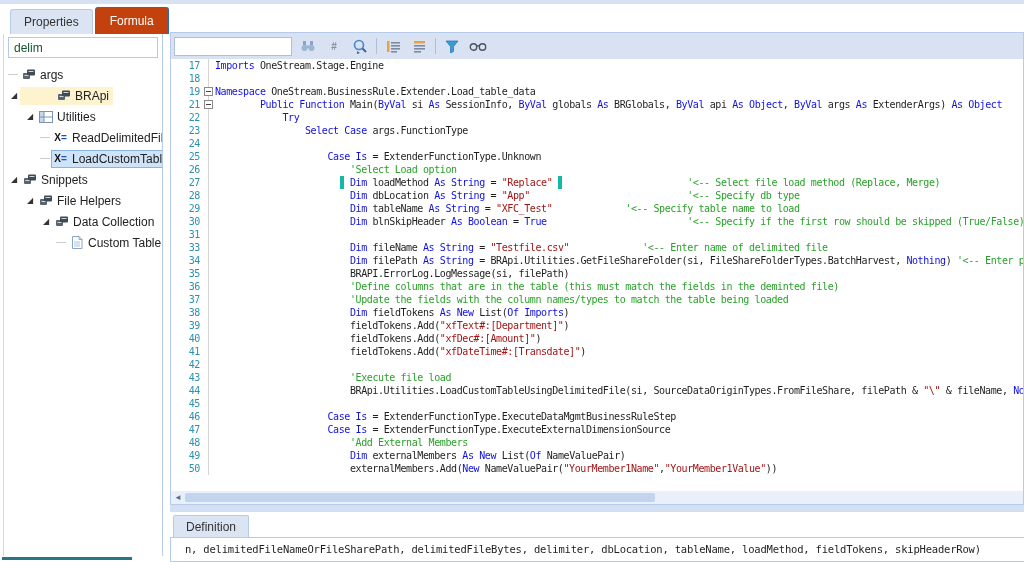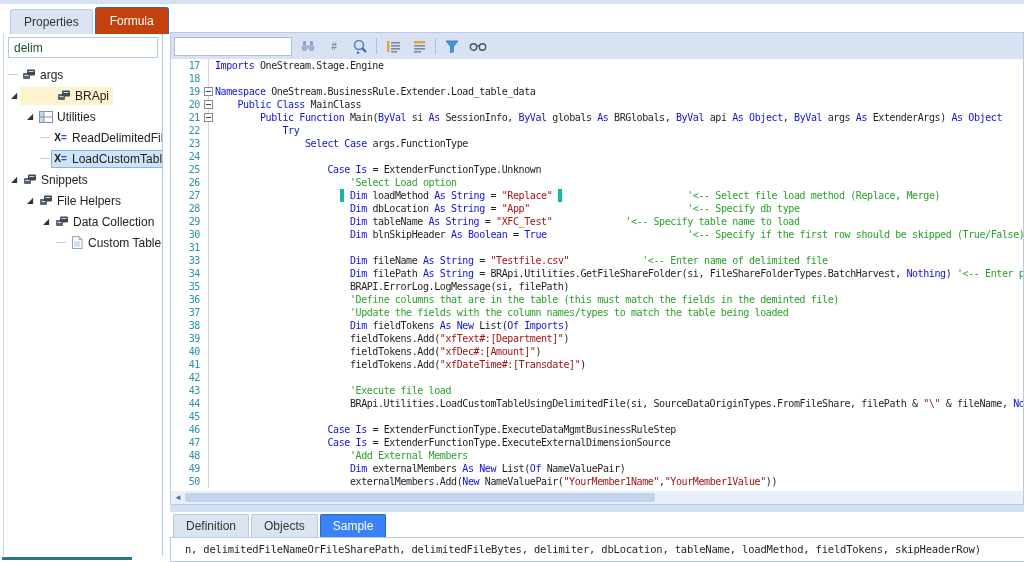--- a/index.html
+++ b/index.html
@@ -61,21 +61,21 @@
   
   #hscroll { position:absolute; left:0; bottom:0; right:0; height:13px; background:#eaf0f9;
     display:flex; align-items:center; }
   #hsarrow { width:14px; text-align:center; font-size:8px; color:#5a708c; }
   #hsthumb { width:470px; height:9px; background:#c3d4ee; border-radius:2px; }
 
   
   #splitter { left:170px; top:505px; width:854px; height:7px; background:#d3dff2; }
 
   
-  #bottabs { left:173px; top:515px; height:22px; display:flex; align-items:flex-end; gap:2px; }
+  #bottabs { left:173px; top:515px; height:22px; display:flex; align-items:flex-end; gap:2px;flex-direction:column; }
   .btab { padding:4px 12px; font-size:12px; color:#333; background:#dae4f2;
     border:1px solid #b5cbe8; border-bottom:none; border-radius:2px 2px 0 0; cursor:default; }
   .btab.active { background:#3b82f6; color:#fff; border-color:#2a6cb0; }
   #samplebox { left:170px; top:537px; width:860px; height:25px; border:1px solid #b5cbe8;
     background:#fff; font-family:"DejaVu Sans Mono", monospace; font-size:10.5px; color:#1f1f1f;
     padding:5px 0 0 14px; white-space:nowrap; overflow:hidden; letter-spacing:-0.2px; }
 
   #tealedge { left:2px; top:557px; width:130px; height:3px; background:#2a7585; }
 </style>
 </head>
@@ -264,21 +264,20 @@
           <circle cx="4.5" cy="7" r="3.2" fill="none" stroke="#4a5560" stroke-width="1.4"></circle>
           <circle cx="13.5" cy="7" r="3.2" fill="none" stroke="#4a5560" stroke-width="1.4"></circle>
           <path d="M7.7 6.2 q1.3 -1.2 2.6 0" fill="none" stroke="#4a5560" stroke-width="1.2"></path>
         </svg>
     </span>
   </div>
   <div id="code">
       <div class="cl"><span class="gut">17</span><span class="fold"></span><span class="ct"><span class="k">Imports</span><span class="p"> OneStream.Stage.Engine</span></span></div>
       <div class="cl"><span class="gut">18</span><span class="fold"></span><span class="ct"></span></div>
       <div class="cl"><span class="gut">19</span><span class="fold"><span class="fbox"></span></span><span class="ct"><span class="k">Namespace</span><span class="p"> OneStream.BusinessRule.Extender.Load_table_data</span></span></div>
-      <div class="cl"><span class="gut">20</span><span class="fold"><span class="fbox"></span></span><span class="ct"><span class="p">    </span><span class="k">Public Class</span><span class="p"> MainClass</span></span></div>
       <div class="cl"><span class="gut">21</span><span class="fold"><span class="fbox"></span></span><span class="ct"><span class="p">        </span><span class="k">Public Function</span><span class="p"> Main(</span><span class="k">ByVal</span><span class="p"> si </span><span class="k">As</span><span class="p"> SessionInfo, </span><span class="k">ByVal</span><span class="p"> globals </span><span class="k">As</span><span class="p"> BRGlobals, </span><span class="k">ByVal</span><span class="p"> api </span><span class="k">As Object</span><span class="p">, </span><span class="k">ByVal</span><span class="p"> args </span><span class="k">As</span><span class="p"> ExtenderArgs) </span><span class="k">As Object</span></span></div>
       <div class="cl"><span class="gut">22</span><span class="fold"></span><span class="ct"><span class="p">            </span><span class="k">Try</span></span></div>
       <div class="cl"><span class="gut">23</span><span class="fold"></span><span class="ct"><span class="p">                </span><span class="k">Select Case</span><span class="p"> args.FunctionType</span></span></div>
       <div class="cl"><span class="gut">24</span><span class="fold"></span><span class="ct"></span></div>
       <div class="cl"><span class="gut">25</span><span class="fold"></span><span class="ct"><span class="p">                    </span><span class="k">Case Is</span><span class="p"> = ExtenderFunctionType.Unknown</span></span></div>
       <div class="cl"><span class="gut">26</span><span class="fold"></span><span class="ct"><span class="p">                        </span><span class="c">'Select Load option</span></span></div>
       <div class="cl"><span class="gut">27</span><span class="fold"></span><span class="ct"><span class="p">                        </span><span class="anno"><span class="k">Dim</span><span class="p"> loadMethod </span><span class="k">As String</span><span class="p"> = </span><span class="s">"Replace"</span></span><span class="p">                        </span><span class="c">'&lt;-- Select file load method (Replace, Merge)</span></span></div>
       <div class="cl"><span class="gut">28</span><span class="fold"></span><span class="ct"><span class="p">                        </span><span class="k">Dim</span><span class="p"> dbLocation </span><span class="k">As String</span><span class="p"> = </span><span class="s">"App"</span><span class="p">                            </span><span class="c">'&lt;-- Specify db type</span></span></div>
       <div class="cl"><span class="gut">29</span><span class="fold"></span><span class="ct"><span class="p">                        </span><span class="k">Dim</span><span class="p"> tableName </span><span class="k">As String</span><span class="p"> = </span><span class="s">"XFC_Test"</span><span class="p">             </span><span class="c">'&lt;-- Specify table name to load</span></span></div>
       <div class="cl"><span class="gut">30</span><span class="fold"></span><span class="ct"><span class="p">                        </span><span class="k">Dim</span><span class="p"> blnSkipHeader </span><span class="k">As Boolean</span><span class="p"> = </span><span class="k">True</span><span class="p">                         </span><span class="c">'&lt;-- Specify if the first row should be skipped (True/False)</span></span></div>

